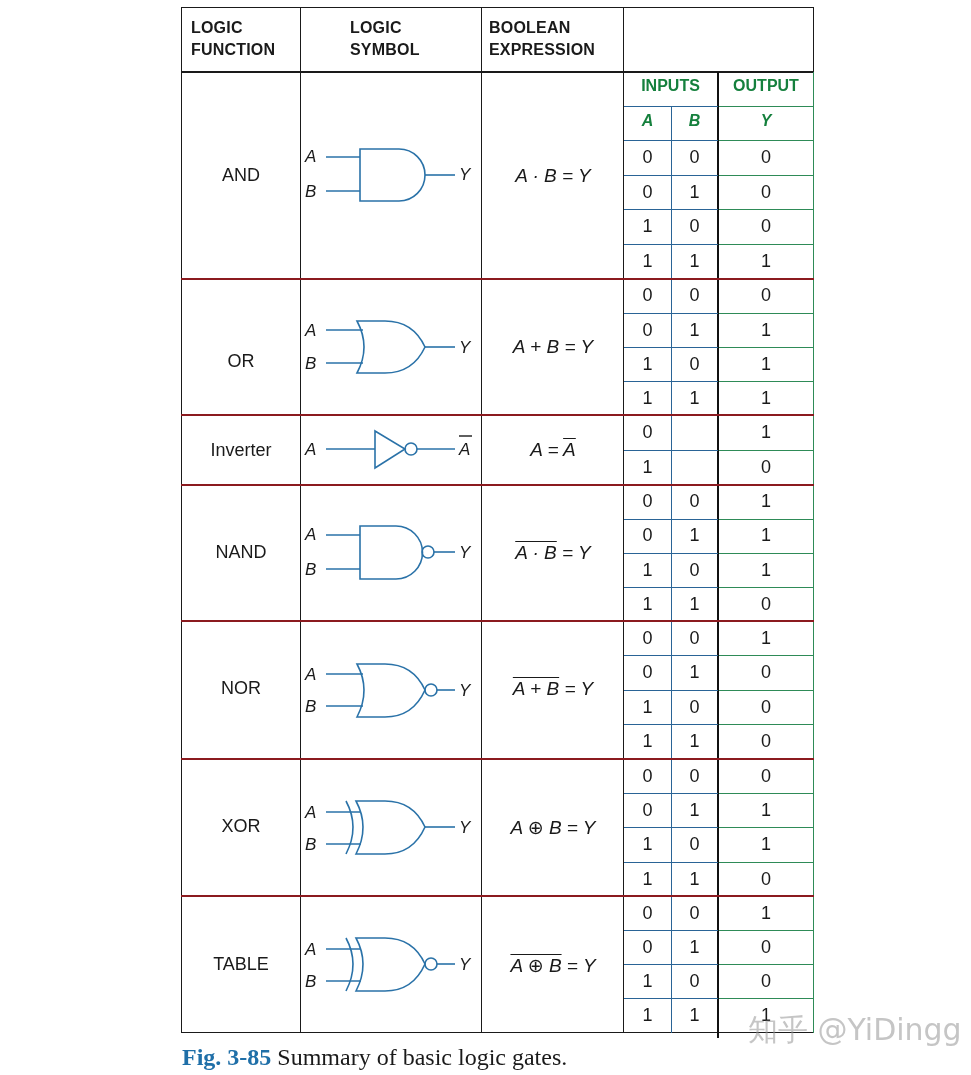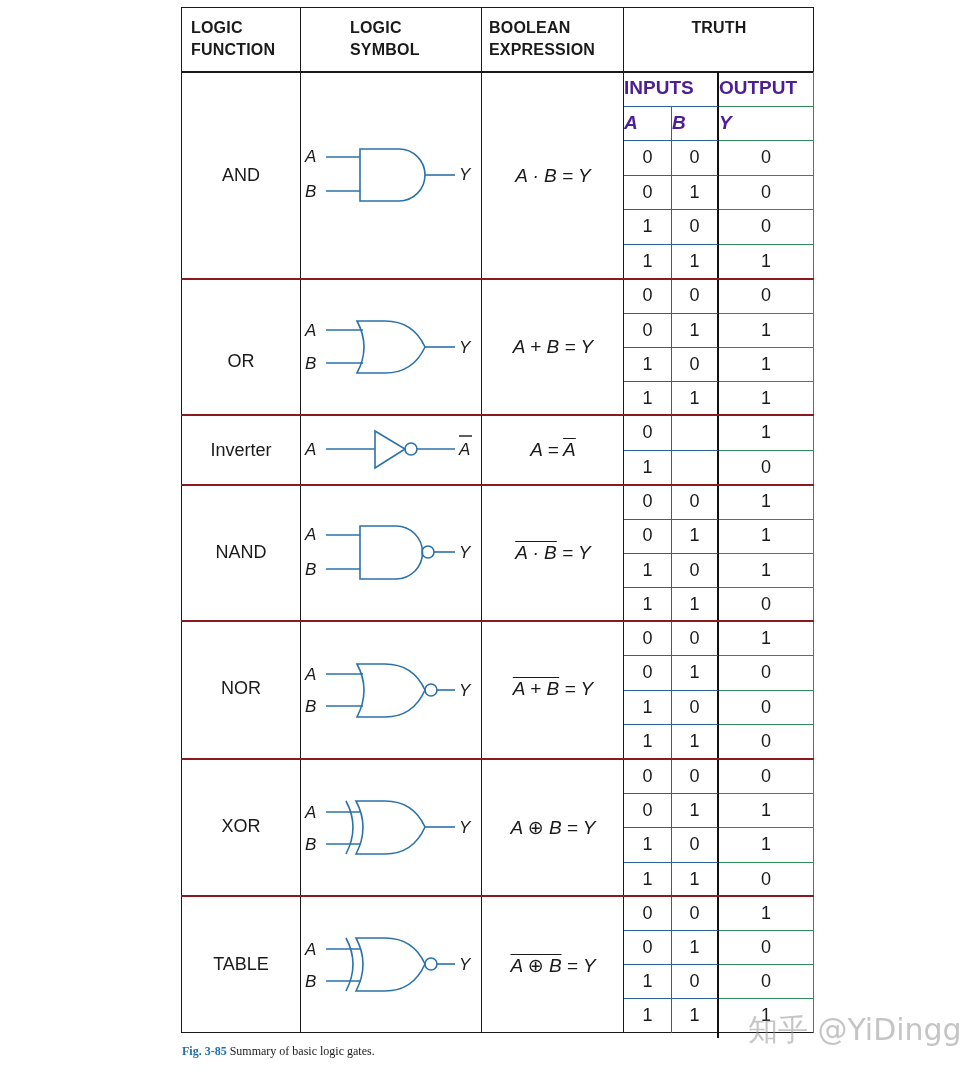--- a/index.html
+++ b/index.html
@@ -6,24 +6,24 @@
   body { width: 971px; height: 1075px; position: relative; overflow: hidden;
          font-family: "Liberation Sans", "DejaVu Sans", sans-serif; color: #1a1a1a; }
   .abs { position: absolute; }
   .hline { position: absolute; height: 0; }
   .vline { position: absolute; width: 0; }
   .hdr { position: absolute; font-size: 16px; font-weight: 600; line-height: 22px; color: #1a1a1a; letter-spacing: 0.2px; }
   .fn-label { position: absolute; font-size: 18px; text-align: center; width: 118px; left: 182px; color: #1a1a1a; }
   .expr { position: absolute; left: 482px; width: 142px; text-align: center; font-size: 19px; font-style: italic; color: #1a1a1a; }
   .ov { text-decoration: overline; }
   .cell { position: absolute; font-size: 18px; text-align: center; color: #1a1a1a; }
-  .sub { position: absolute; font-size: 19px; font-weight: 600; color: #4c1d95; }
+  .sub { position: absolute; font-size: 16px; font-weight: 600; text-align: center; color: #15803d; }
   .gate { position: absolute; left: 301px; width: 180px; }
   .gate svg { display: block; }
-  .caption { position: absolute; left: 182px; top: 1044px; font-family: "Liberation Serif", "DejaVu Serif", serif; font-size: 12px; color: #1a1a1a; }
+  .caption { position: absolute; left: 182px; top: 1044px; font-family: "Liberation Serif", "DejaVu Serif", serif; font-size: 24px; color: #1a1a1a; }
   .caption .fig { color: #1f6fa8; font-weight: bold; }
   .watermark { position: absolute; left: 748px; top: 1010px; font-size: 30px; color: rgba(150,150,150,0.55);
                font-family: "DejaVu Sans", sans-serif; letter-spacing: 0px; }
 </style>
 </head>
 <body>
 
 <div class="abs" style="left:181px; top:7px; width:633px; height:1026px; border:1.5px solid #1a1a1a; box-sizing:border-box;"></div>
 
 <div class="hline" style="left:181px; top:71px; width:633px; border-top:2px solid #1a1a1a;"></div>
@@ -44,21 +44,20 @@
 </div>
 <div class="hdr" style="left:350px; top:17px;">
   <div>LOGIC</div>
   <div>SYMBOL</div>
 </div>
 <div class="hdr" style="left:489px; top:17px;">
   <div>BOOLEAN</div>
   <div>EXPRESSION</div>
 </div>
 <div class="hdr" style="left:624px; top:17px; width:190px; text-align:center;">
-  <div>TRUTH</div>
 </div>
 
 <div class="sub" style="left:624px; top:77px; width:93px;">INPUTS</div>
 <div class="sub" style="left:719px; top:77px; width:94px;">OUTPUT</div>
 <div class="hline" style="left:624px; top:106px; width:94px; border-top:1px solid #2a6496;"></div>
 <div class="hline" style="left:719px; top:106px; width:94px; border-top:1px solid #2e8b57;"></div>
 <div class="sub" style="left:624px; top:112px; width:47px; font-style:italic;">A</div>
 <div class="sub" style="left:672px; top:112px; width:45px; font-style:italic;">B</div>
 <div class="sub" style="left:719px; top:112px; width:94px; font-style:italic;">Y</div>
 <div class="hline" style="left:624px; top:140px; width:94px; border-top:1px solid #2a6496;"></div>

